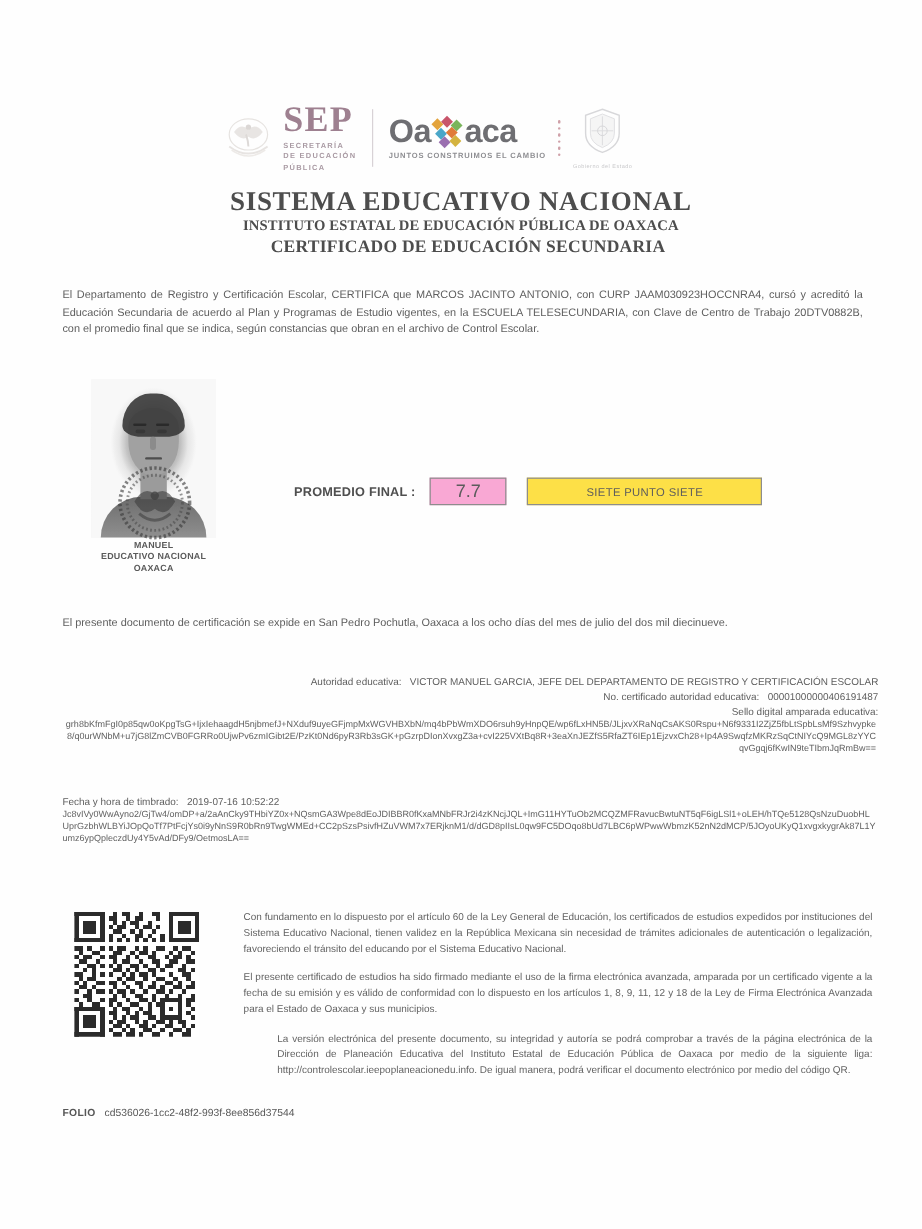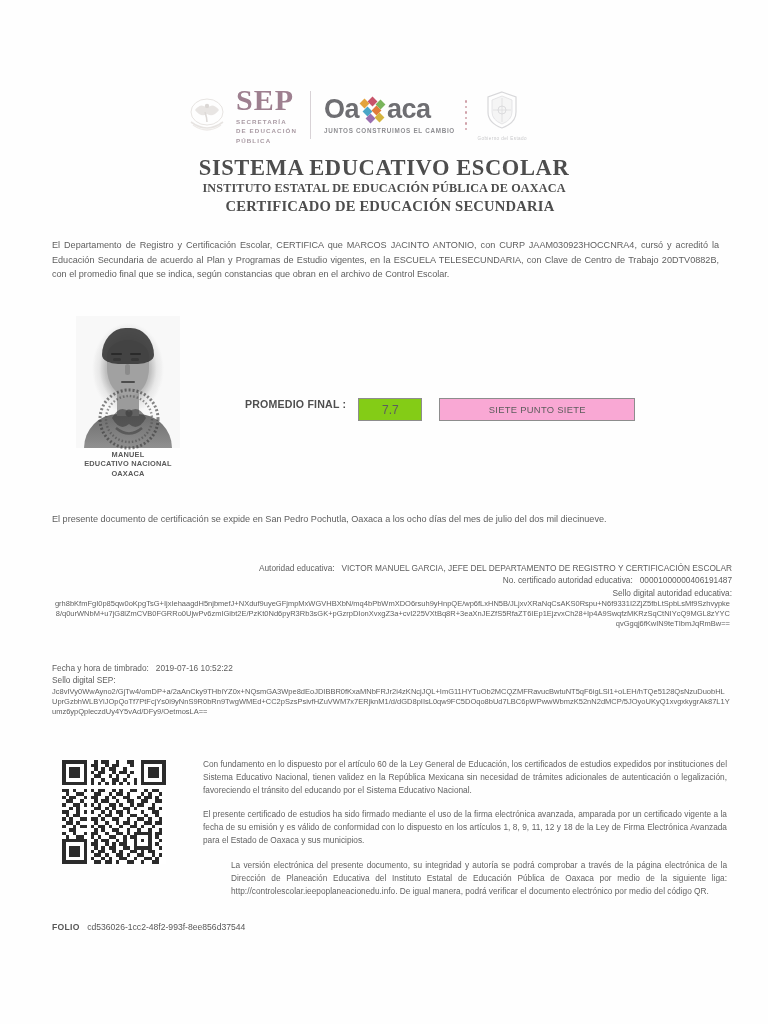--- a/index.html
+++ b/index.html
@@ -258,51 +258,52 @@
     color: #5a5a5a;
     letter-spacing: .2px;
   }
 
   
   .promedio-row {
     position: absolute;
     left: 245px;
     top: 398px;
     display: flex;
+    align-items: center;
   }
   .promedio-label {
     font-size: 10.6px;
     font-weight: bold;
     color: #4f4f4f;
     letter-spacing: .2px;
     margin-right: 12px;
   }
   .promedio-box {
     width: 62px;
     height: 21px;
     border: 1px solid #8d8d8d;
     display: flex;
     align-items: center;
     justify-content: center;
-    font-size: 12px;
+    font-size: 15px;
     color: #5c5c5c;
-    background: #84cc16;
+    background: #f9a8d4;
   }
   .promedio-words {
     width: 194px;
     height: 21px;
     margin-left: 17px;
     border: 1px solid #8d8d8d;
     display: flex;
     align-items: center;
     justify-content: center;
     font-size: 9.4px;
     color: #5c5c5c;
     letter-spacing: .3px;
-    background: #f9a8d4;
+    background: #fde047;
   }
 
   
   .expedition {
     position: absolute;
     left: 52px;
     top: 512px;
     width: 667px;
     font-size: 9.1px;
     line-height: 1.62;
@@ -439,21 +440,21 @@
         <path d="M18 6 L28 10 V22 Q28 30 18 34 Q8 30 8 22 V10 Z" fill="#eeeeef" stroke="#c6c6ca" stroke-width=".8"></path>
         <line x1="18" y1="8" x2="18" y2="32" stroke="#c0c0c4" stroke-width=".8"></line>
         <line x1="9" y1="20" x2="27" y2="20" stroke="#c0c0c4" stroke-width=".8"></line>
         <circle cx="18" cy="20" r="4" fill="none" stroke="#b5b5b9" stroke-width=".8"></circle>
       </svg>
       <div class="gob-tag">Gobierno del Estado</div>
     </div>
   </div>
 
   <div class="titles">
-    <div class="t1">SISTEMA EDUCATIVO ESCOLAR</div>
+    <div class="t1">SISTEMA EDUCATIVO NACIONAL</div>
     <div class="t2">INSTITUTO ESTATAL DE EDUCACIÓN PÚBLICA DE OAXACA</div>
     <div class="t3">CERTIFICADO DE EDUCACIÓN SECUNDARIA</div>
   </div>
 
   <div class="certify-p">El Departamento de Registro y Certificación Escolar, CERTIFICA que MARCOS JACINTO ANTONIO, con CURP JAAM030923HOCCNRA4, cursó y acreditó la Educación Secundaria de acuerdo al Plan y Programas de Estudio vigentes, en la ESCUELA TELESECUNDARIA, con Clave de Centro de Trabajo 20DTV0882B, con el promedio final que se indica, según constancias que obran en el archivo de Control Escolar.</div>
 
   <div class="photo-wrap">
     <div class="photo">
       <div class="ph-shoulders"></div>
       <div class="ph-neck"></div>
@@ -494,31 +495,30 @@
     <div>
       <span class="lbl">Autoridad educativa:</span>
       &nbsp;
       <span>VICTOR MANUEL GARCIA, JEFE DEL DEPARTAMENTO DE REGISTRO Y CERTIFICACIÓN ESCOLAR</span>
     </div>
     <div>
       <span class="lbl">No. certificado autoridad educativa:</span>
       &nbsp;
       <span>00001000000406191487</span>
     </div>
-    <div>Sello digital autoridad educativa:</div>
+    <div>Sello digital amparada educativa:</div>
     <div class="seal-hex">grh8bKfmFgI0p85qw0oKpgTsG+IjxIehaagdH5njbmefJ+NXduf9uyeGFjmpMxWGVHBXbN/mq4bPbWmXDO6rsuh9yHnpQE/wp6fLxHN5B/JLjxvXRaNqCsAKS0Rspu+N6f9331I2ZjZ5fbLtSpbLsMf9Szhvypke8/q0urWNbM+u7jG8lZmCVB0FGRRo0UjwPv6zmIGibt2E/PzKt0Nd6pyR3Rb3sGK+pGzrpDIonXvxgZ3a+cvI225VXtBq8R+3eaXnJEZfS5RfaZT6IEp1EjzvxCh28+Ip4A9SwqfzMKRzSqCtNIYcQ9MGL8zYYCqvGgqj6fKwIN9teTIbmJqRmBw==</div>
   </div>
 
   <div class="timbrado">
     <div>
       <span class="lbl">Fecha y hora de timbrado:</span>
       &nbsp;
       <span>2019-07-16 10:52:22</span>
     </div>
-    <div>Sello digital SEP:</div>
     <div class="seal-hex">Jc8vIVy0WwAyno2/GjTw4/omDP+a/2aAnCky9THbiYZ0x+NQsmGA3Wpe8dEoJDIBBR0fKxaMNbFRJr2i4zKNcjJQL+ImG11HYTuOb2MCQZMFRavucBwtuNT5qF6igLSl1+oLEH/hTQe5128QsNzuDuobHLUprGzbhWLBYiJOpQoTf7PtFcjYs0i9yNnS9R0bRn9TwgWMEd+CC2pSzsPsivfHZuVWM7x7ERjknM1/d/dGD8pIIsL0qw9FC5DOqo8bUd7LBC6pWPwwWbmzK52nN2dMCP/5JOyoUKyQ1xvgxkygrAk87L1Yumz6ypQpleczdUy4Y5vAd/DFy9/OetmosLA==</div>
   </div>
 
   <div class="qr">
     <svg viewBox="0 0 29 29" width="104" height="104" shape-rendering="crispEdges">
       <rect width="29" height="29" fill="#ffffff"></rect>
       <g fill="#2b2b2b">
 
         <rect x="0" y="0" width="7" height="1"></rect>
           <rect x="0" y="6" width="7" height="1"></rect>

